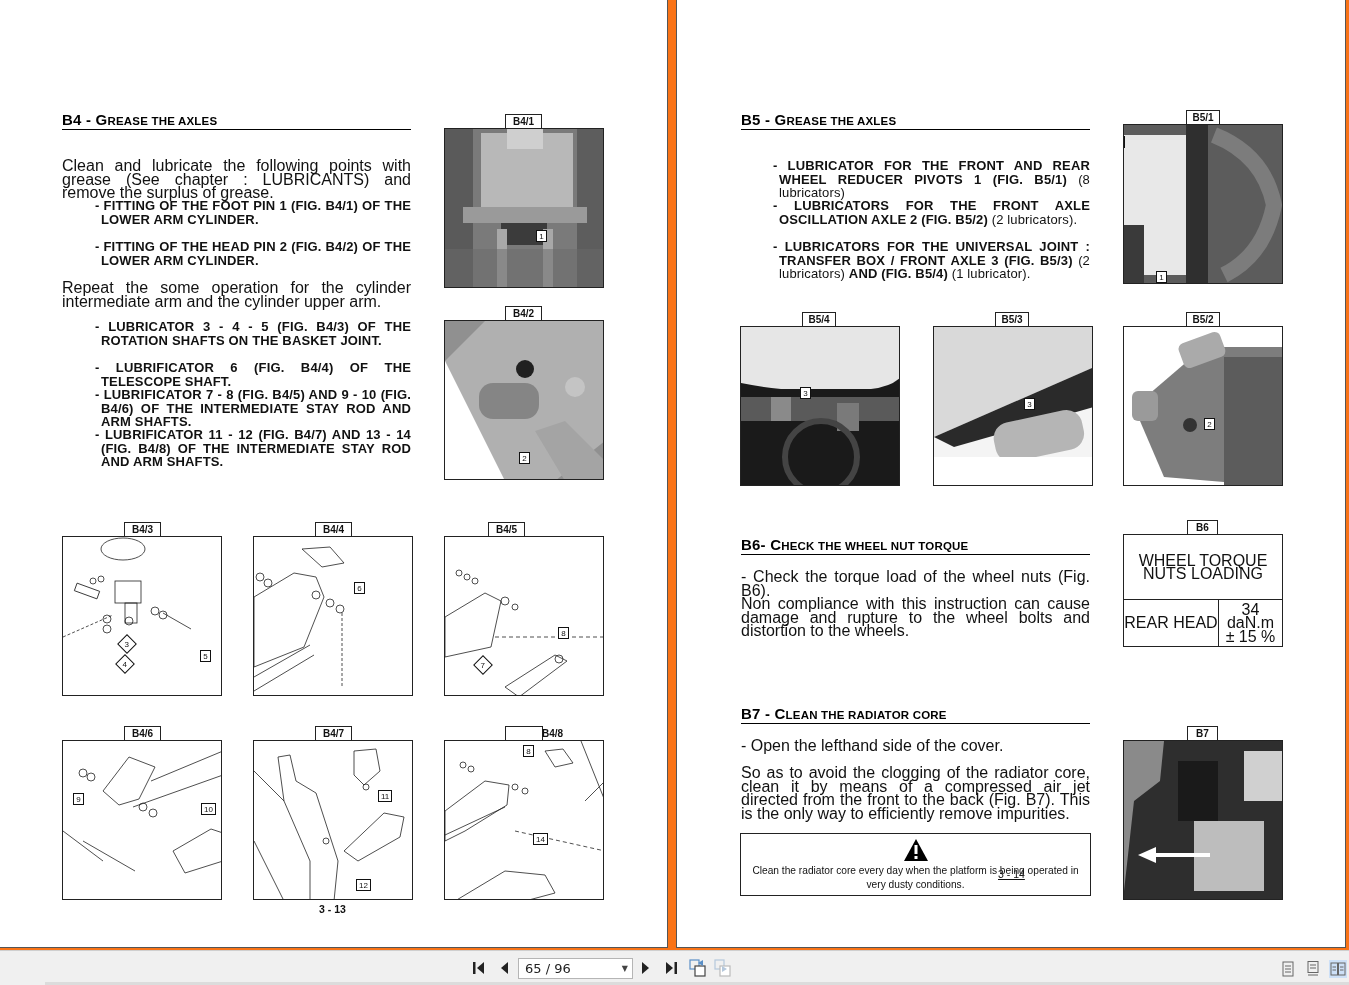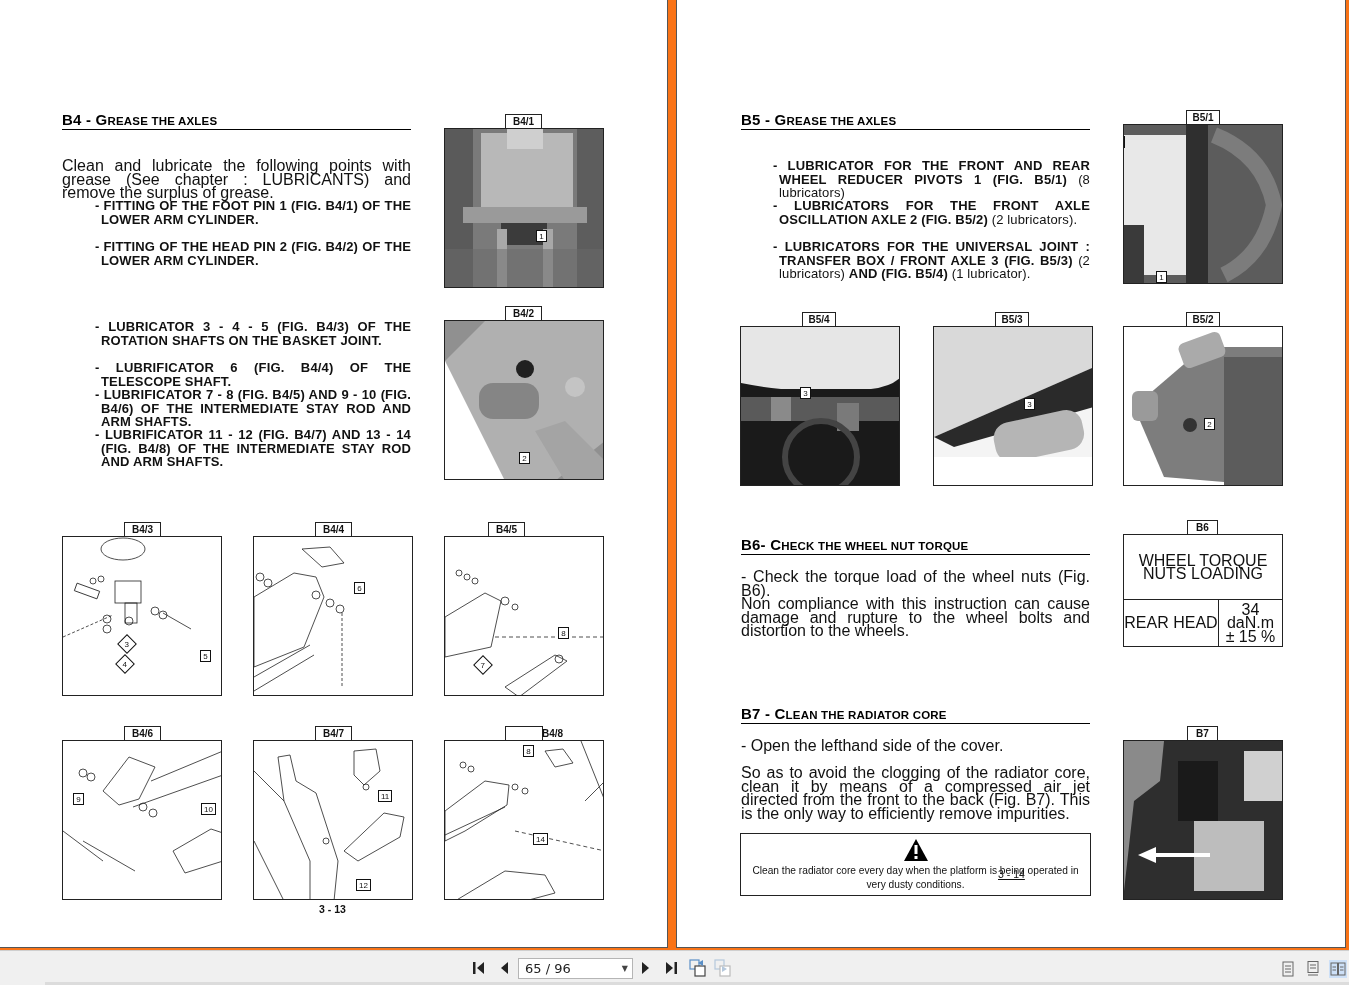--- a/index.html
+++ b/index.html
@@ -47,20 +47,21 @@
 
     <div class="section-title" style="left:62px; top:111px; width:349px;">
       <span class="big">B4 - </span><span class="big">G</span><span>REASE THE AXLES</span>
     </div>
 
     <div class="para" style="left:62px; top:159px; width:349px;">Clean and lubricate the following points with grease (See chapter : LUBRICANTS) and remove the surplus of grease.</div>
 
     <div class="bullet" style="left:95px; top:199px; width:316px;">- FITTING OF THE FOOT PIN 1 (FIG. B4/1) OF THE LOWER ARM CYLINDER.</div>
     <div class="bullet" style="left:95px; top:240px; width:316px;">- FITTING OF THE HEAD PIN 2 (FIG. B4/2) OF THE LOWER ARM CYLINDER.</div>
 
+    <div class="para" style="left:62px; top:281px; width:349px;">Repeat the some operation for the cylinder intermediate arm and the cylinder upper arm.</div>
 
     <div class="bullet" style="left:95px; top:320px; width:316px;">- LUBRICATOR 3 - 4 - 5 (FIG. B4/3) OF THE ROTATION SHAFTS ON THE BASKET JOINT.</div>
     <div class="bullet" style="left:95px; top:361px; width:316px;">- LUBRIFICATOR 6 (FIG. B4/4) OF THE TELESCOPE SHAFT.</div>
     <div class="bullet" style="left:95px; top:388px; width:316px;">- LUBRIFICATOR 7 - 8 (FIG. B4/5) AND 9 - 10 (FIG. B4/6) OF THE INTERMEDIATE STAY ROD AND ARM SHAFTS.</div>
     <div class="bullet" style="left:95px; top:428px; width:316px;">- LUBRIFICATOR 11 - 12 (FIG. B4/7) AND 13 - 14 (FIG. B4/8) OF THE INTERMEDIATE STAY ROD AND ARM SHAFTS.</div>
 
     <div class="fig-label" style="left:505px; top:114px; width:37px;">B4/1</div>
     <div class="fig photo" style="left:444px; top:128px; width:160px; height:160px;">
       <svg width="160" height="160">
         <rect width="160" height="160" fill="#7a7a7a"></rect>

